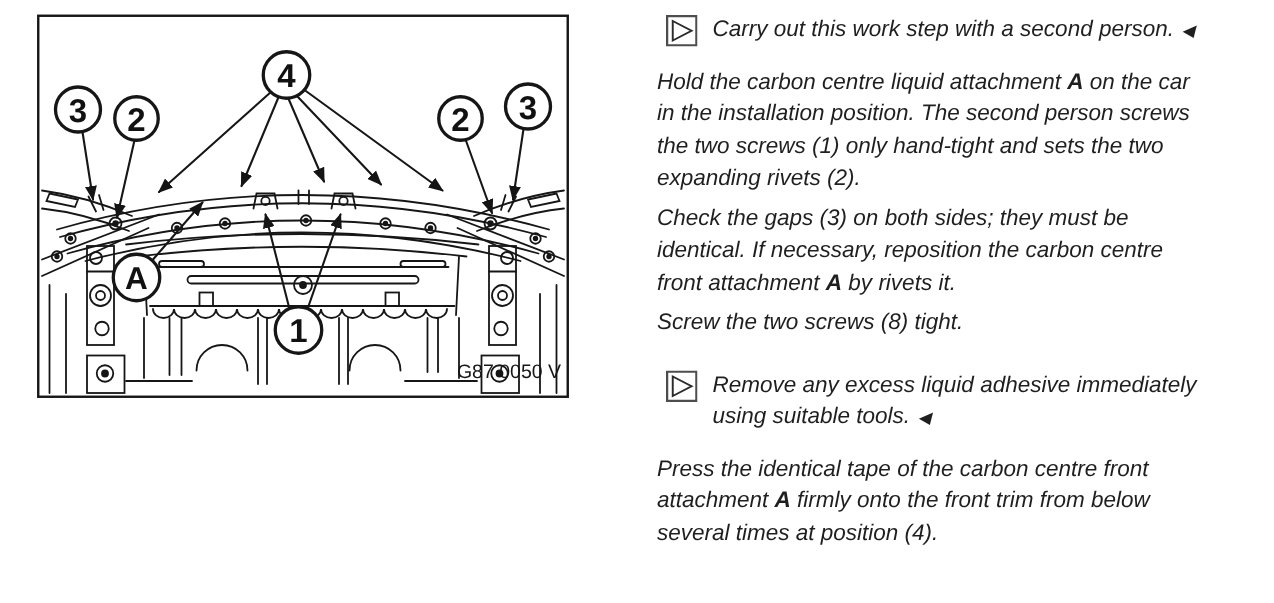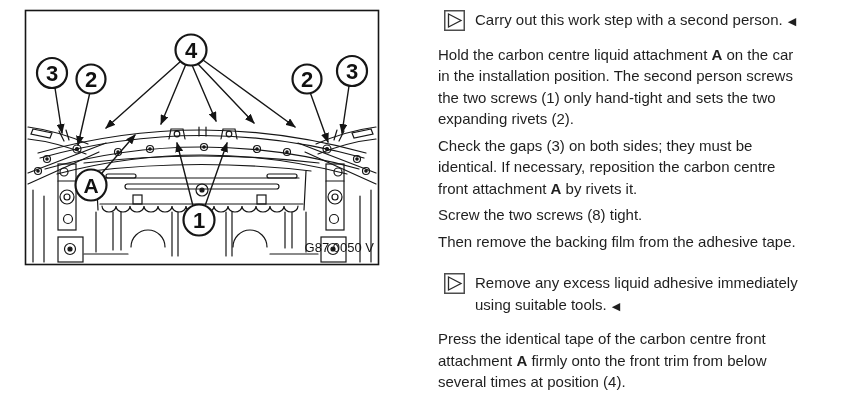--- a/index.html
+++ b/index.html
@@ -22,21 +22,21 @@
     fill:#111;
   }
   .figure-code {
     font:13px "Liberation Sans", sans-serif;
     fill:#161616;
   }
   .text-col {
     position:absolute; left:438px; top:9px; width:368px;
     font-size:15px; line-height:21.5px;
   }
-  p.para { margin:0 0 5px 0; }
+  p.para { margin:0 0 5px 0;font-style:italic; }
   p.note { display:flex; margin:0 0 11px 0; }
   p.note.note-mid { margin-top:20px; }
   .note-icon { flex:0 0 21px; width:21px; height:21px; margin-left:6px; margin-right:10px; margin-top:1px; }
   .note-text { flex:1 1 auto; }
   b { font-weight:bold; }
   .end-marker { font-size:11px; margin-left:5px; }
 </style>
 </head>
 <body>
 
@@ -237,21 +237,20 @@
     </span>
     <span class="note-text"><span>Carry out this work step with a second person.</span><span class="end-marker">◀</span></span>
   </p>
 
   <p class="para"><span>Hold the carbon centre liquid attachment </span><b>A</b><span> on the car in the installation position. The second person screws the two screws (1) only hand-tight and sets the two expanding rivets (2).</span></p>
 
   <p class="para"><span>Check the gaps (3) on both sides; they must be identical. If necessary, reposition the carbon centre front attachment </span><b>A</b><span> by rivets it.</span></p>
 
   <p class="para"><span>Screw the two screws (8) tight.</span></p>
 
-  <p class="para"><span>Then remove the backing film from the adhesive tape.</span></p>
 
   <p class="para note note-mid">
     <span class="note-icon">
       <svg width="21" height="21" viewBox="0 0 21 21">
         <rect x="0.75" y="0.75" width="19.5" height="19.5" fill="none" stroke="#4d4d4d" stroke-width="1.5"></rect>
         <path d="M4.5,4 L17,10.5 L4.5,17 Z" fill="none" stroke="#2b2b2b" stroke-width="1.3"></path>
       </svg>
     </span>
     <span class="note-text"><span>Remove any excess liquid adhesive immediately using suitable tools.</span><span class="end-marker">◀</span></span>
   </p>

